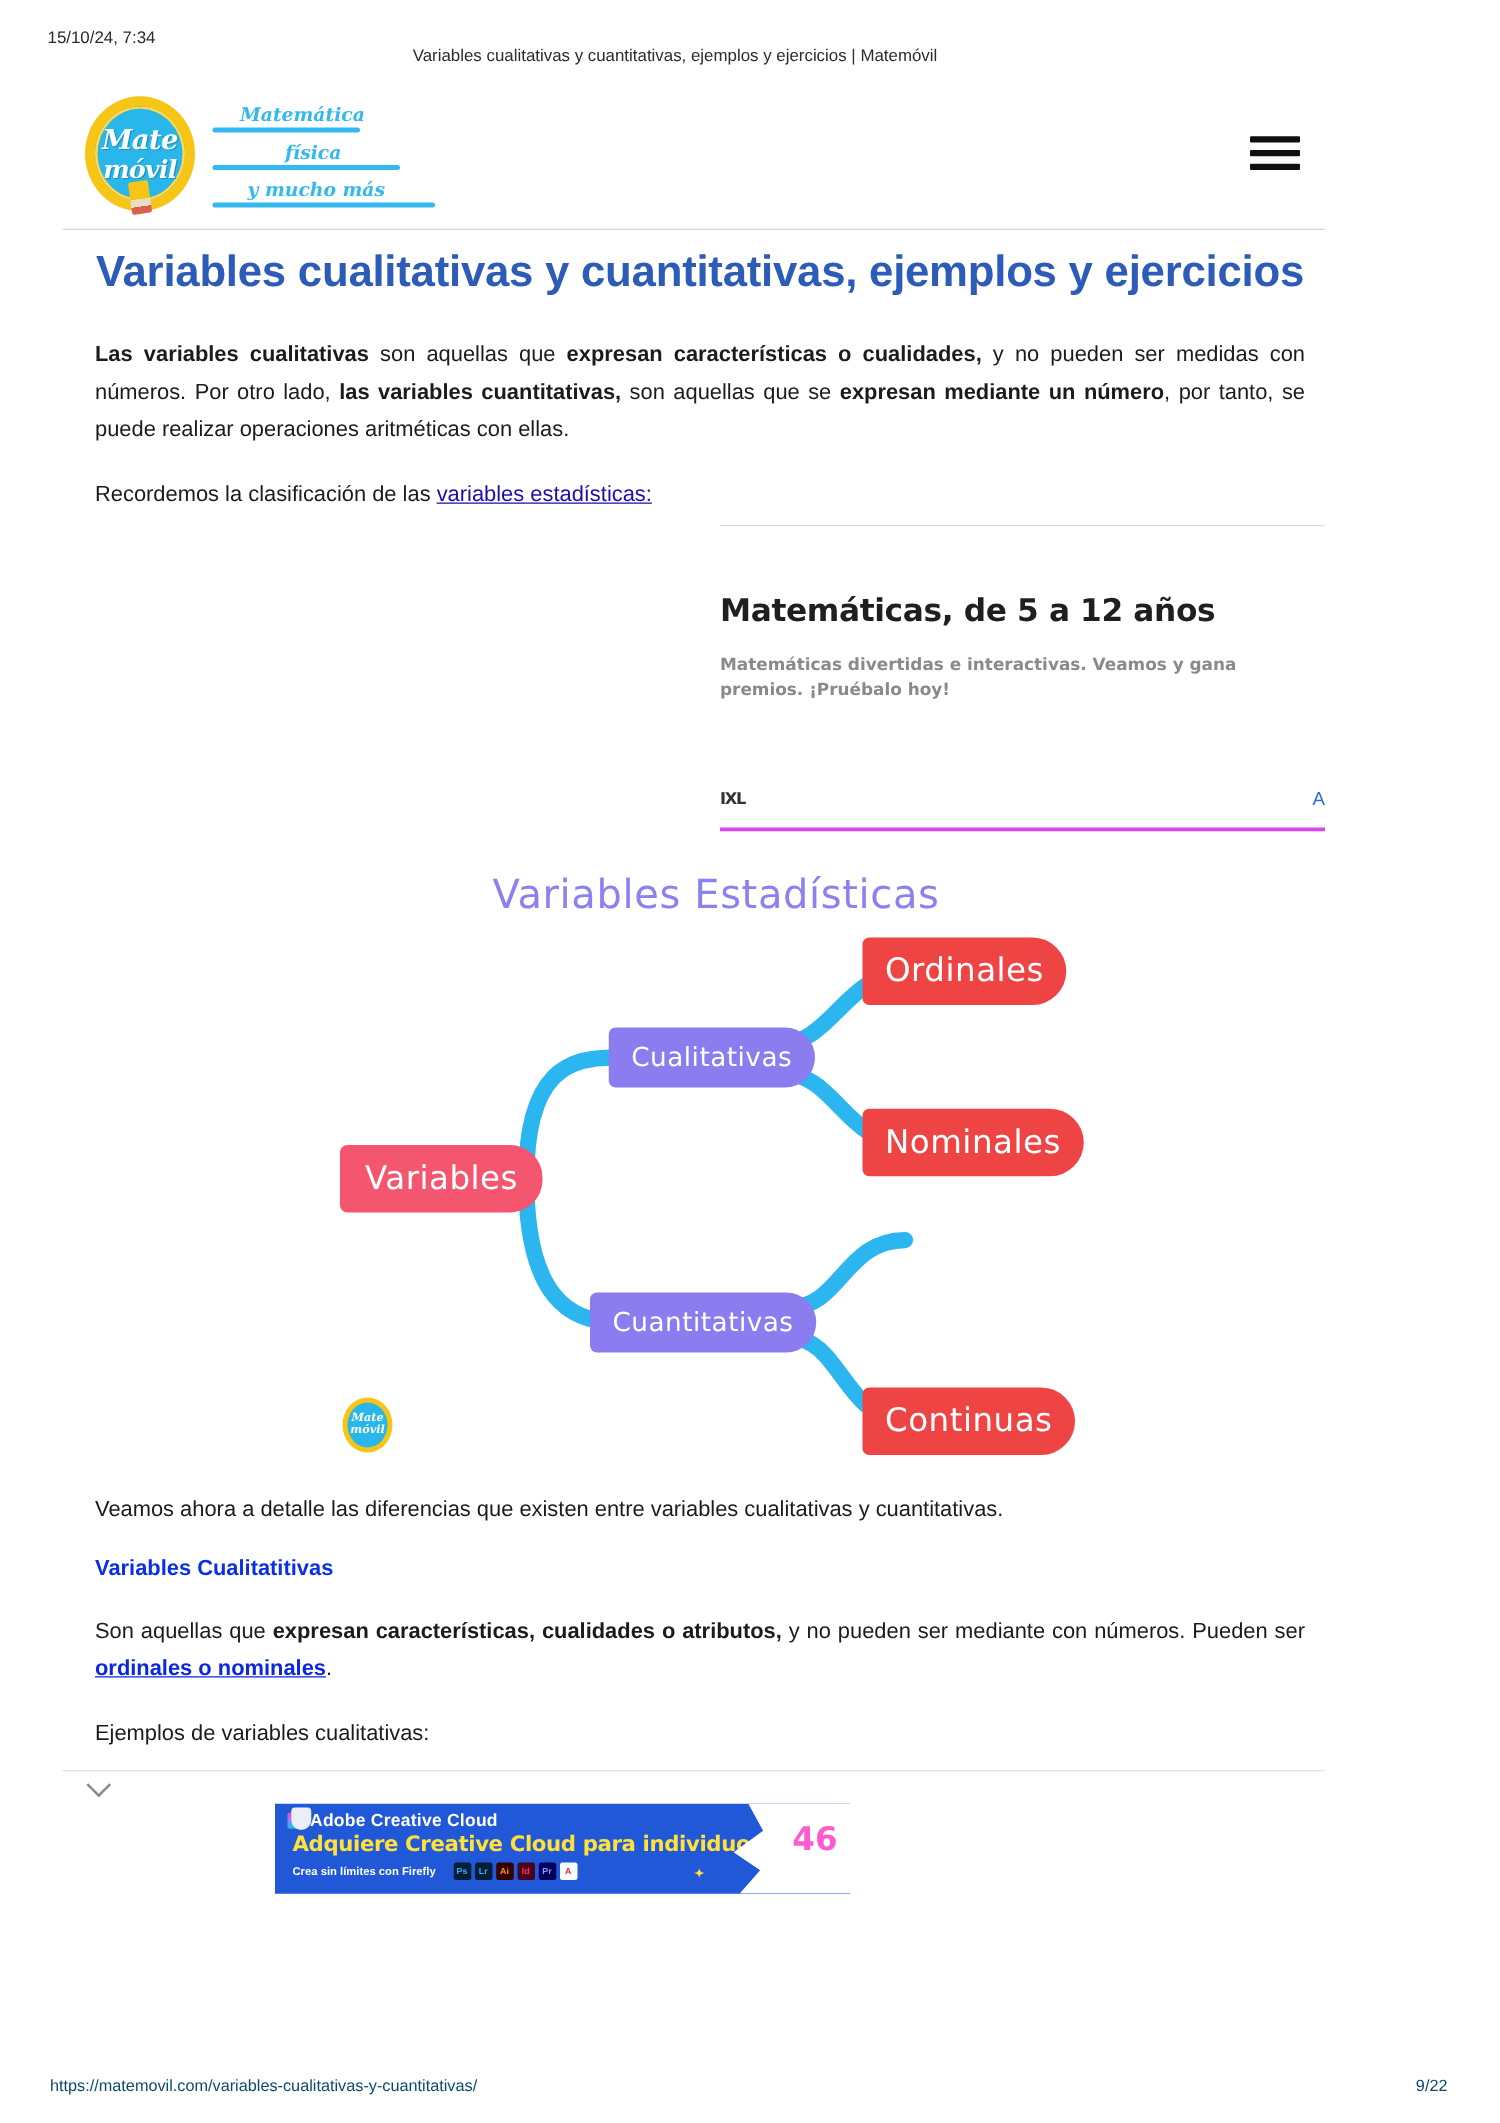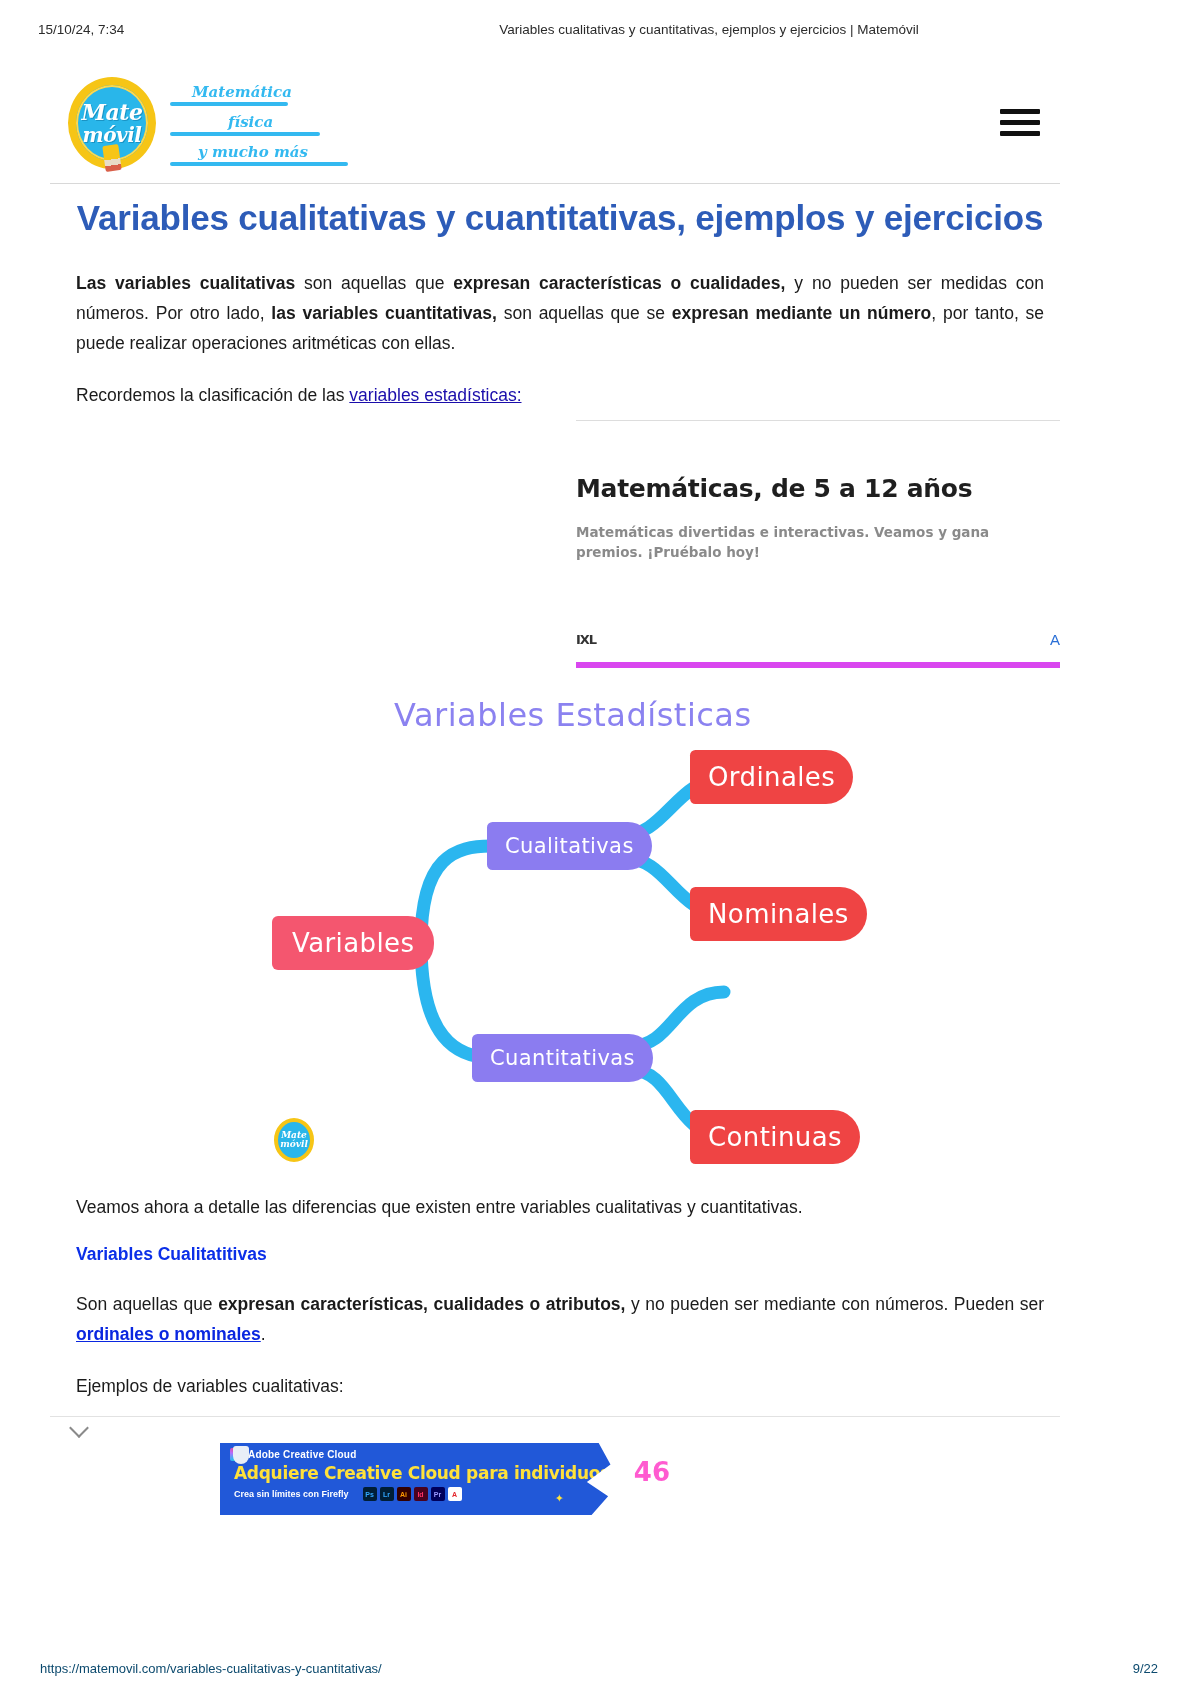--- a/index.html
+++ b/index.html
@@ -8,21 +8,21 @@
     width:1200px; height:1698px;
     font-family:"Liberation Sans", sans-serif;
     color:#1a1a1a;
     position:relative;
     overflow:hidden;
   }
 
   
   .print-head {
     position:absolute; top:22px; left:0; width:1200px;
-    display:flex; font-size:13.5px; color:#2b2b2b;
+    display:flex; font-size:13.5px; color:#2b2b2b;flex-direction:column;
   }
   .print-head .ph-date { margin-left:38px; width:300px; }
   .print-head .ph-title { flex:1; text-align:center; padding-right:120px; white-space:nowrap; }
 
   .print-foot {
     position:absolute; bottom:22px; left:0; width:1200px;
     display:flex; font-size:13px; color:#0c4a6e;
   }
   .print-foot .pf-url { margin-left:40px; }
   .print-foot .pf-page { margin-left:auto; margin-right:42px; }
@@ -94,21 +94,21 @@
   .ad-title {
     margin-top:53px; font-size:25px; font-weight:bold; color:#1f1f1f;
     letter-spacing:-0.3px; font-family:"DejaVu Sans", sans-serif;
   }
   .ad-desc {
     margin-top:19px; font-size:13.5px; line-height:1.5; color:#8a8a8a;
     font-weight:bold; font-family:"DejaVu Sans", sans-serif; max-width:470px;
   }
   .ad-foot {
     margin-top:68px; display:flex; align-items:center; justify-content:space-between;
-    padding-bottom:14px; border-bottom:6px solid #d946ef;
+    padding-bottom:14px; border-bottom:3px solid #d946ef;
   }
   .ad-brand { font-size:13px; font-weight:bold; color:#333; letter-spacing:-1px;
     font-family:"DejaVu Sans", sans-serif; }
   .ad-adchoice { font-size:15px; color:#2a6fd6; font-weight:500; }
 
   
   .mindmap { position:absolute; top:686px; left:76px; width:968px; height:500px; }
   .mm-title {
     position:absolute; top:10px; left:318px;
     color:#8b82f0; font-size:32px; letter-spacing:0.5px;
@@ -163,21 +163,21 @@
   .banner-head { display:flex; align-items:center; padding:5px 0 0 10px; }
   .banner-cc {
     width:13px; height:13px; border-radius:2px;
     background:conic-gradient(#ff3b6b,#ffcf33,#3ad07a,#2bb8f0,#b36bff,#ff3b6b);
     margin-right:5px; flex:0 0 auto;
   }
   .banner-shield {
     position:absolute; left:13px; top:3px; width:16px; height:18px;
     background:#e9eef7; border-radius:3px 3px 8px 8px;
   }
-  .banner-brand { color:#ffffff; font-size:10px; font-weight:bold; letter-spacing:0.2px; }
+  .banner-brand { color:#ffffff; font-size:14px; font-weight:bold; letter-spacing:0.2px; }
   .banner-main {
     color:#ffe13a; font-size:17px; font-weight:bold; letter-spacing:-0.3px;
     padding:2px 0 0 14px; white-space:nowrap; font-family:"DejaVu Sans", sans-serif;
   }
   .banner-sub { display:flex; align-items:center; padding:4px 0 0 14px; }
   .banner-tag { color:#ffffff; font-size:9px; font-weight:bold; margin-right:14px; white-space:nowrap; }
   .app-icons { display:flex; gap:3px; }
   .app-icons i {
     width:14px; height:14px; border-radius:2px; color:#fff; font-style:normal;
     font-size:7px; font-weight:bold; display:flex; align-items:center; justify-content:center;

